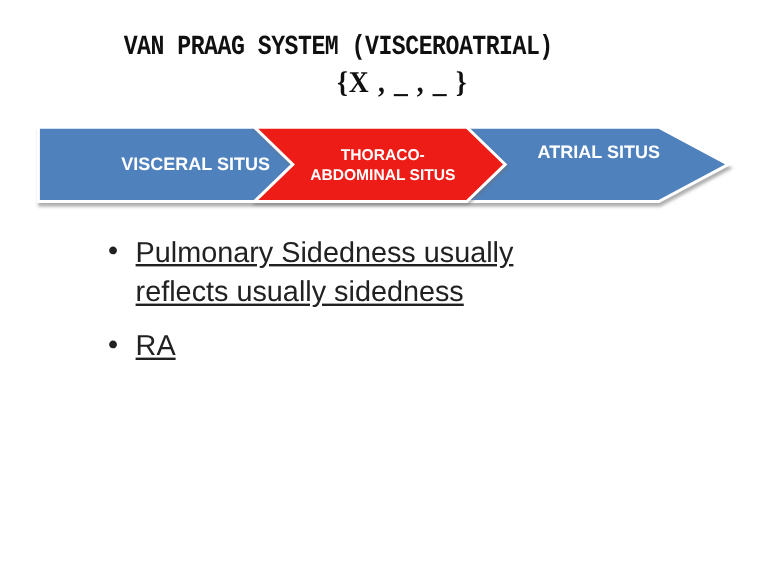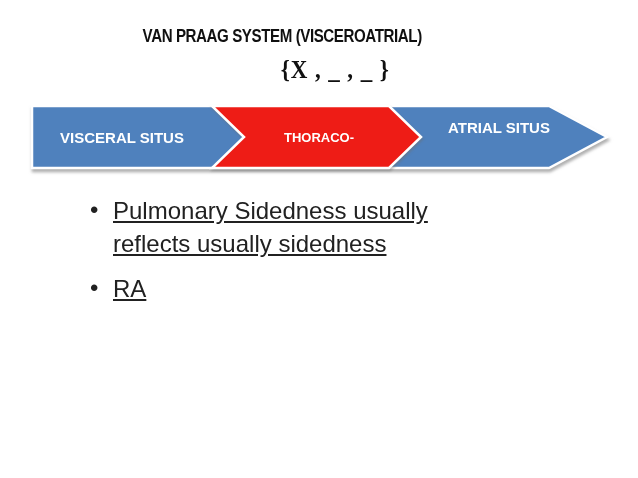--- a/index.html
+++ b/index.html
@@ -7,23 +7,23 @@
     width:638px;height:478px;
     background:#ffffff;
     position:relative;
     overflow:hidden;
     font-family:"Liberation Sans", sans-serif;
   }
   
   .slide-title{
     position:absolute;left:0;top:26px;width:564px;
     text-align:center;
-    font-family:Liberation Sans, sans-serif;
+    font-family:Liberation Mono, monospace;
     font-weight:700;
-    font-size:18px;
+    font-size:23px;
     color:#101010;
   }
   .title-inner{
     display:inline-block;
     transform:scaleX(0.84);
     letter-spacing:-0.5px;
     white-space:nowrap;
   }
   .slide-subtitle{
     position:absolute;left:16px;top:56px;width:638px;
@@ -51,21 +51,21 @@
   .chevron-mid{
     stroke:#ffffff;stroke-width:2.5;
     filter:drop-shadow(1px 2px 1px rgba(110,110,110,0.45));
   }
   .step-label{
     position:absolute;
     display:flex;flex-direction:column;
     align-items:center;justify-content:center;
     color:#ffffff;font-weight:700;text-align:center;
   }
-  .step1{left:34px;top:10px;width:176px;height:62px;font-size:15px;}
+  .step1{left:34px;top:10px;width:176px;height:62px;font-size:15px;padding-left:41px;}
   .step2{left:244px;top:10px;width:150px;height:62px;font-size:13px;line-height:17px;}
   .step3{left:421px;top:0;width:156px;height:62px;font-size:15px;}
   .step-line{display:block;}
   
   .bullets{
     position:absolute;left:88px;top:194px;width:437px;
     margin:0;padding:0;list-style:none;
     color:#212121;
   }
   .bullets li{
@@ -97,20 +97,21 @@
 <div class="diagram">
   <svg width="638" height="84" viewBox="0 0 638 84">
     <polygon class="arrow-main" points="32,10 549,10 607,41 549,72 32,72" fill="#4f81bd"></polygon>
     <polygon class="chevron-mid" points="212,10 389,10 421,41 389,72 212,72 244,41" fill="#ee1c16"></polygon>
   </svg>
   <div class="step-label step1">
     <span class="step-line">VISCERAL SITUS</span>
   </div>
   <div class="step-label step2">
     <span class="step-line">THORACO-</span>
+    <span class="step-line">ABDOMINAL SITUS</span>
   </div>
   <div class="step-label step3">
     <span class="step-line">ATRIAL SITUS</span>
   </div>
 </div>
 
 <ul class="bullets">
   <li>
     <span class="bullet-line">Pulmonary Sidedness usually</span>
     <span class="bullet-line">reflects usually sidedness</span>

